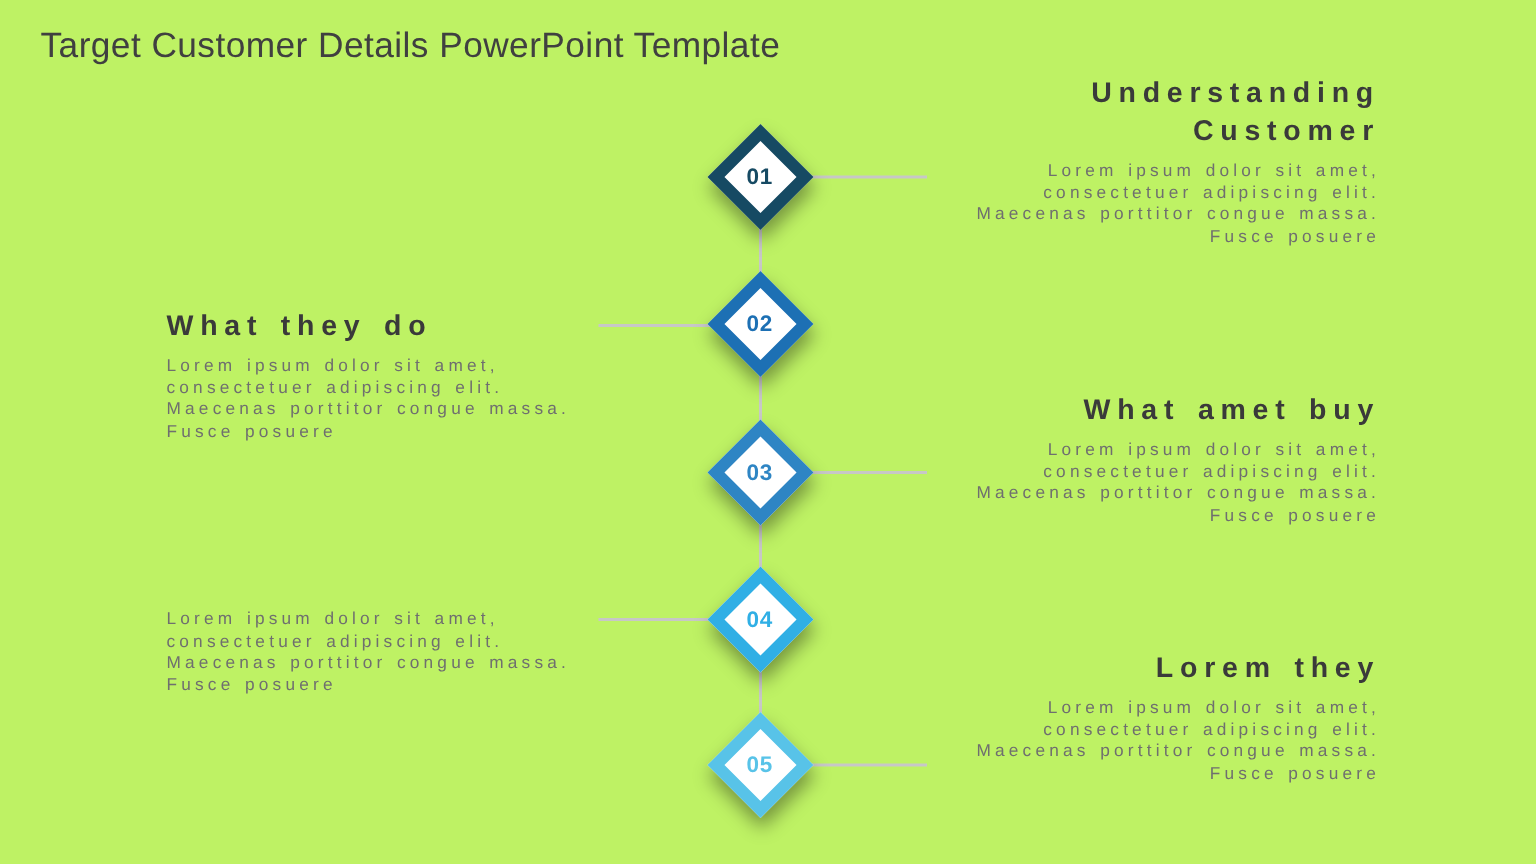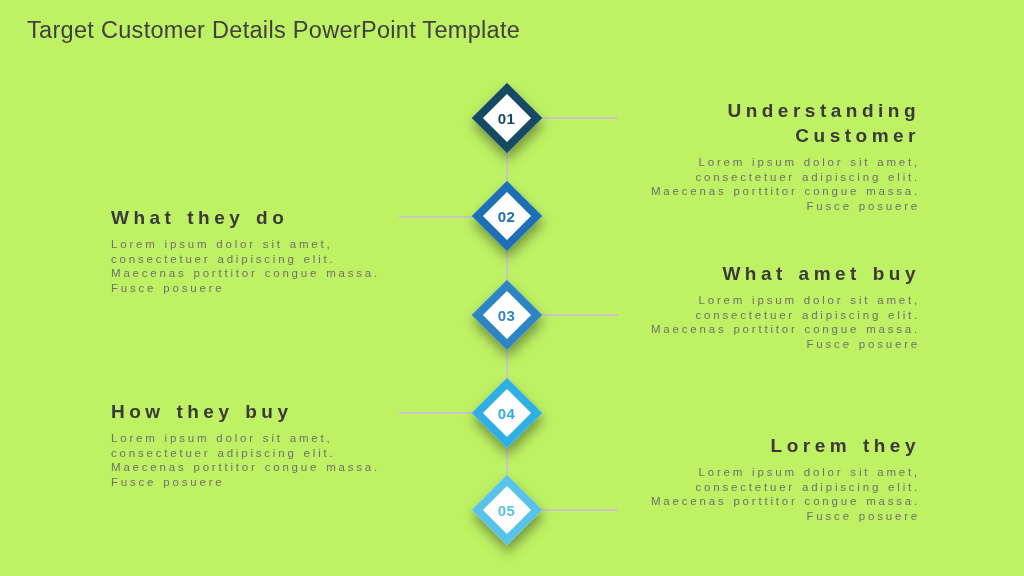--- a/index.html
+++ b/index.html
@@ -46,21 +46,21 @@
     margin:0; font-size:19px; line-height:25px; font-weight:bold;
     letter-spacing:4.5px; word-spacing:2px; color:#3a3a3a;
   }
   .tb p {
     margin:7px 0 0 0; font-size:11.5px; line-height:14.5px;
     letter-spacing:2.8px; word-spacing:1px; color:#6f6f6f;
   }
   .tl, .bl { display:block; }
   .tb.right { right:104px; text-align:right; }
   .tb.left  { left:111px;  text-align:left;margin-top:28px; }
-  .tb1 { top:50px;margin-top:48px; }
+  .tb1 { top:50px; }
   .tb2 { top:177px; }
   .tb3 { top:261px; }
   .tb4 { top:371px; }
   .tb5 { top:433px; }
 </style>
 </head>
 <body>
 
 <div class="slide">
 
@@ -130,23 +130,20 @@
     </h2>
     <p style="color: rgb(111, 111, 111);">
       <span class="bl">Lorem ipsum dolor sit amet,</span>
       <span class="bl">consectetuer adipiscing elit.</span>
       <span class="bl">Maecenas porttitor congue massa.</span>
       <span class="bl">Fusce posuere</span>
     </p>
   </section>
 
   <section class="tb left tb4">
-    <h2 style="color: rgb(58, 58, 58);">
-      <span class="tl">How they buy</span>
-    </h2>
     <p style="color: rgb(111, 111, 111);">
       <span class="bl">Lorem ipsum dolor sit amet,</span>
       <span class="bl">consectetuer adipiscing elit.</span>
       <span class="bl">Maecenas porttitor congue massa.</span>
       <span class="bl">Fusce posuere</span>
     </p>
   </section>
 
   <section class="tb right tb5">
     <h2 style="color: rgb(58, 58, 58);">

